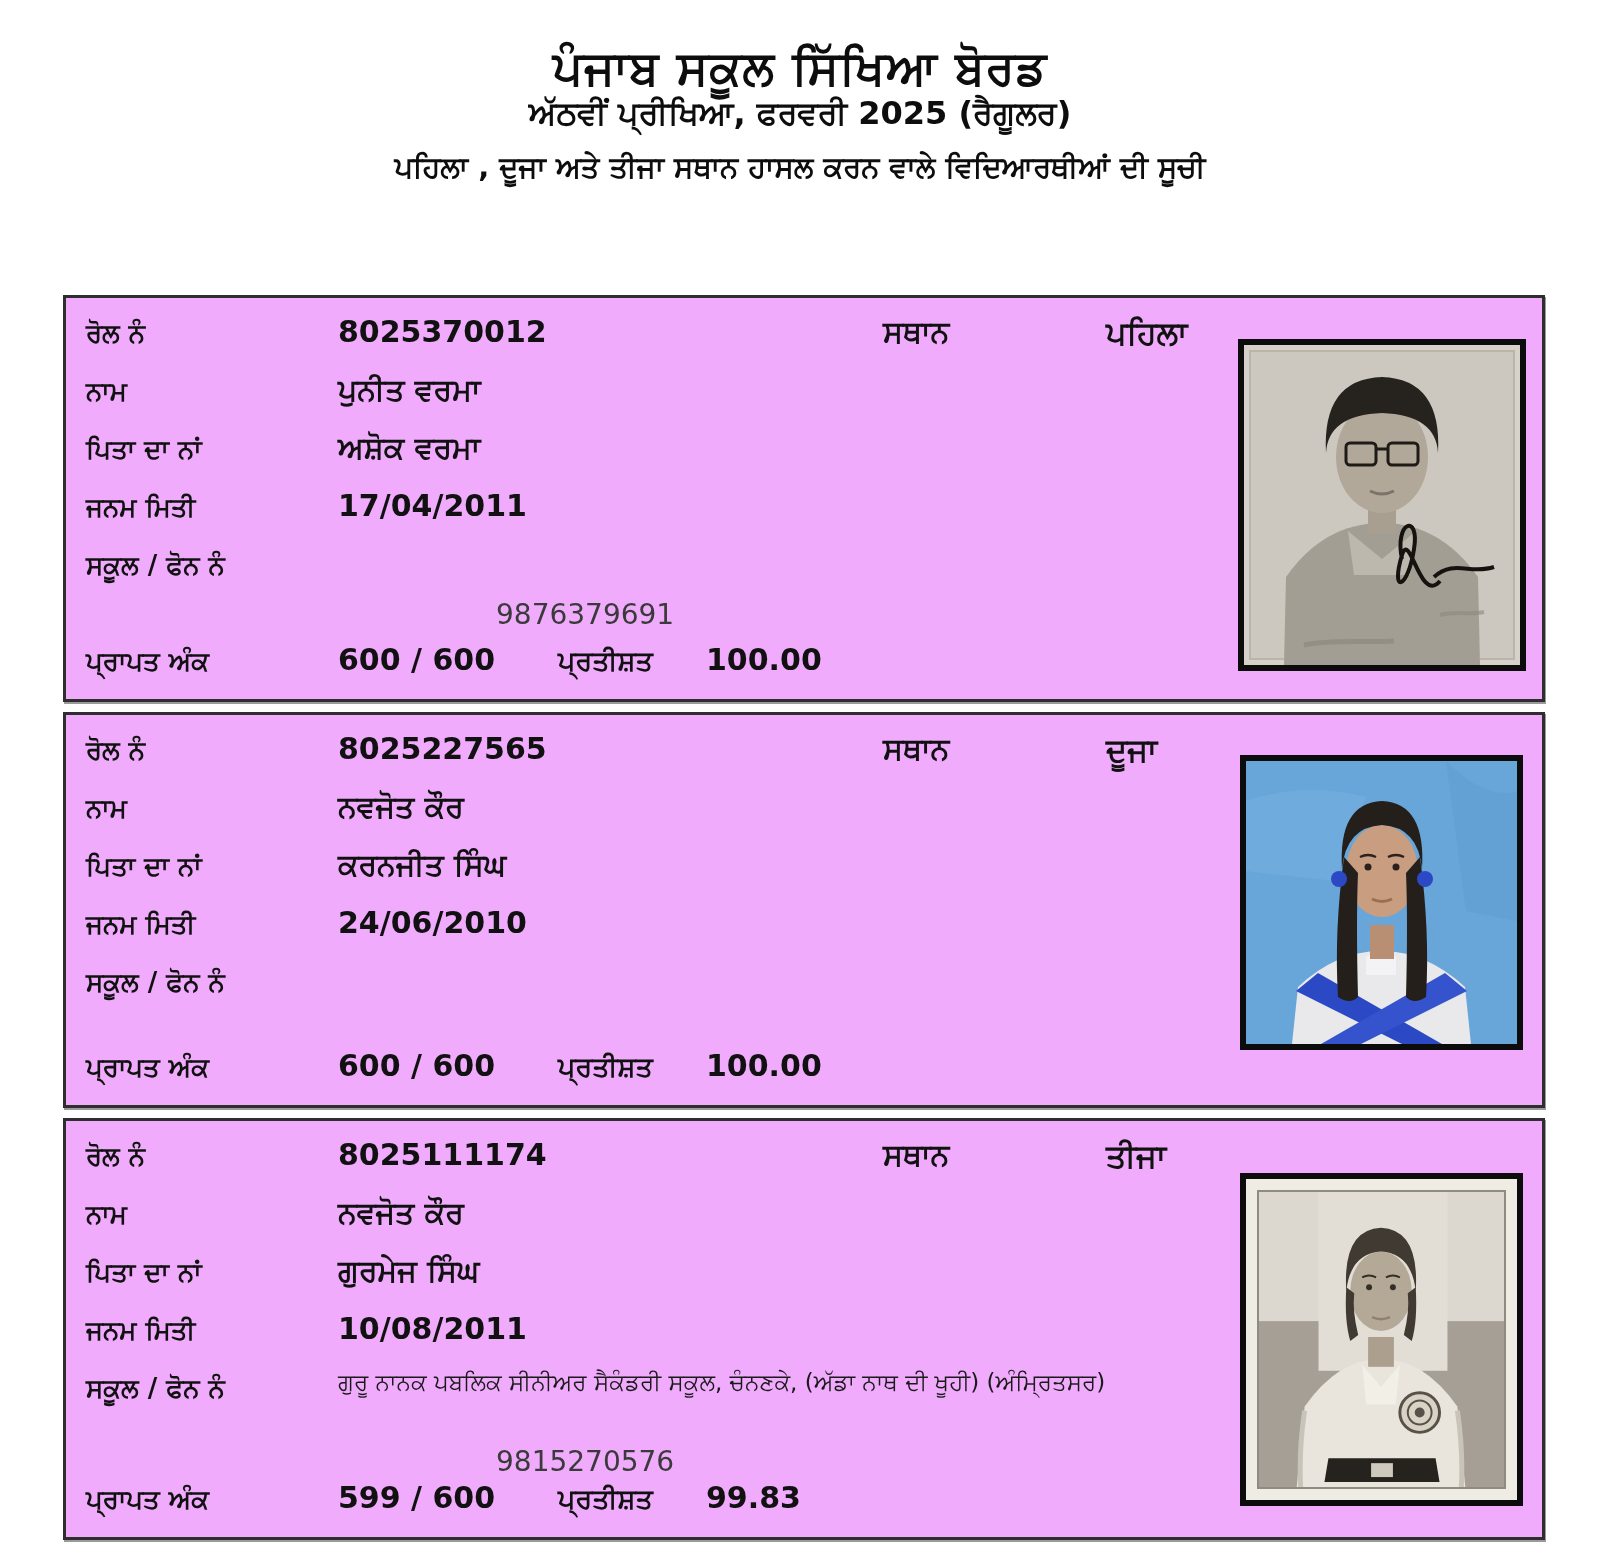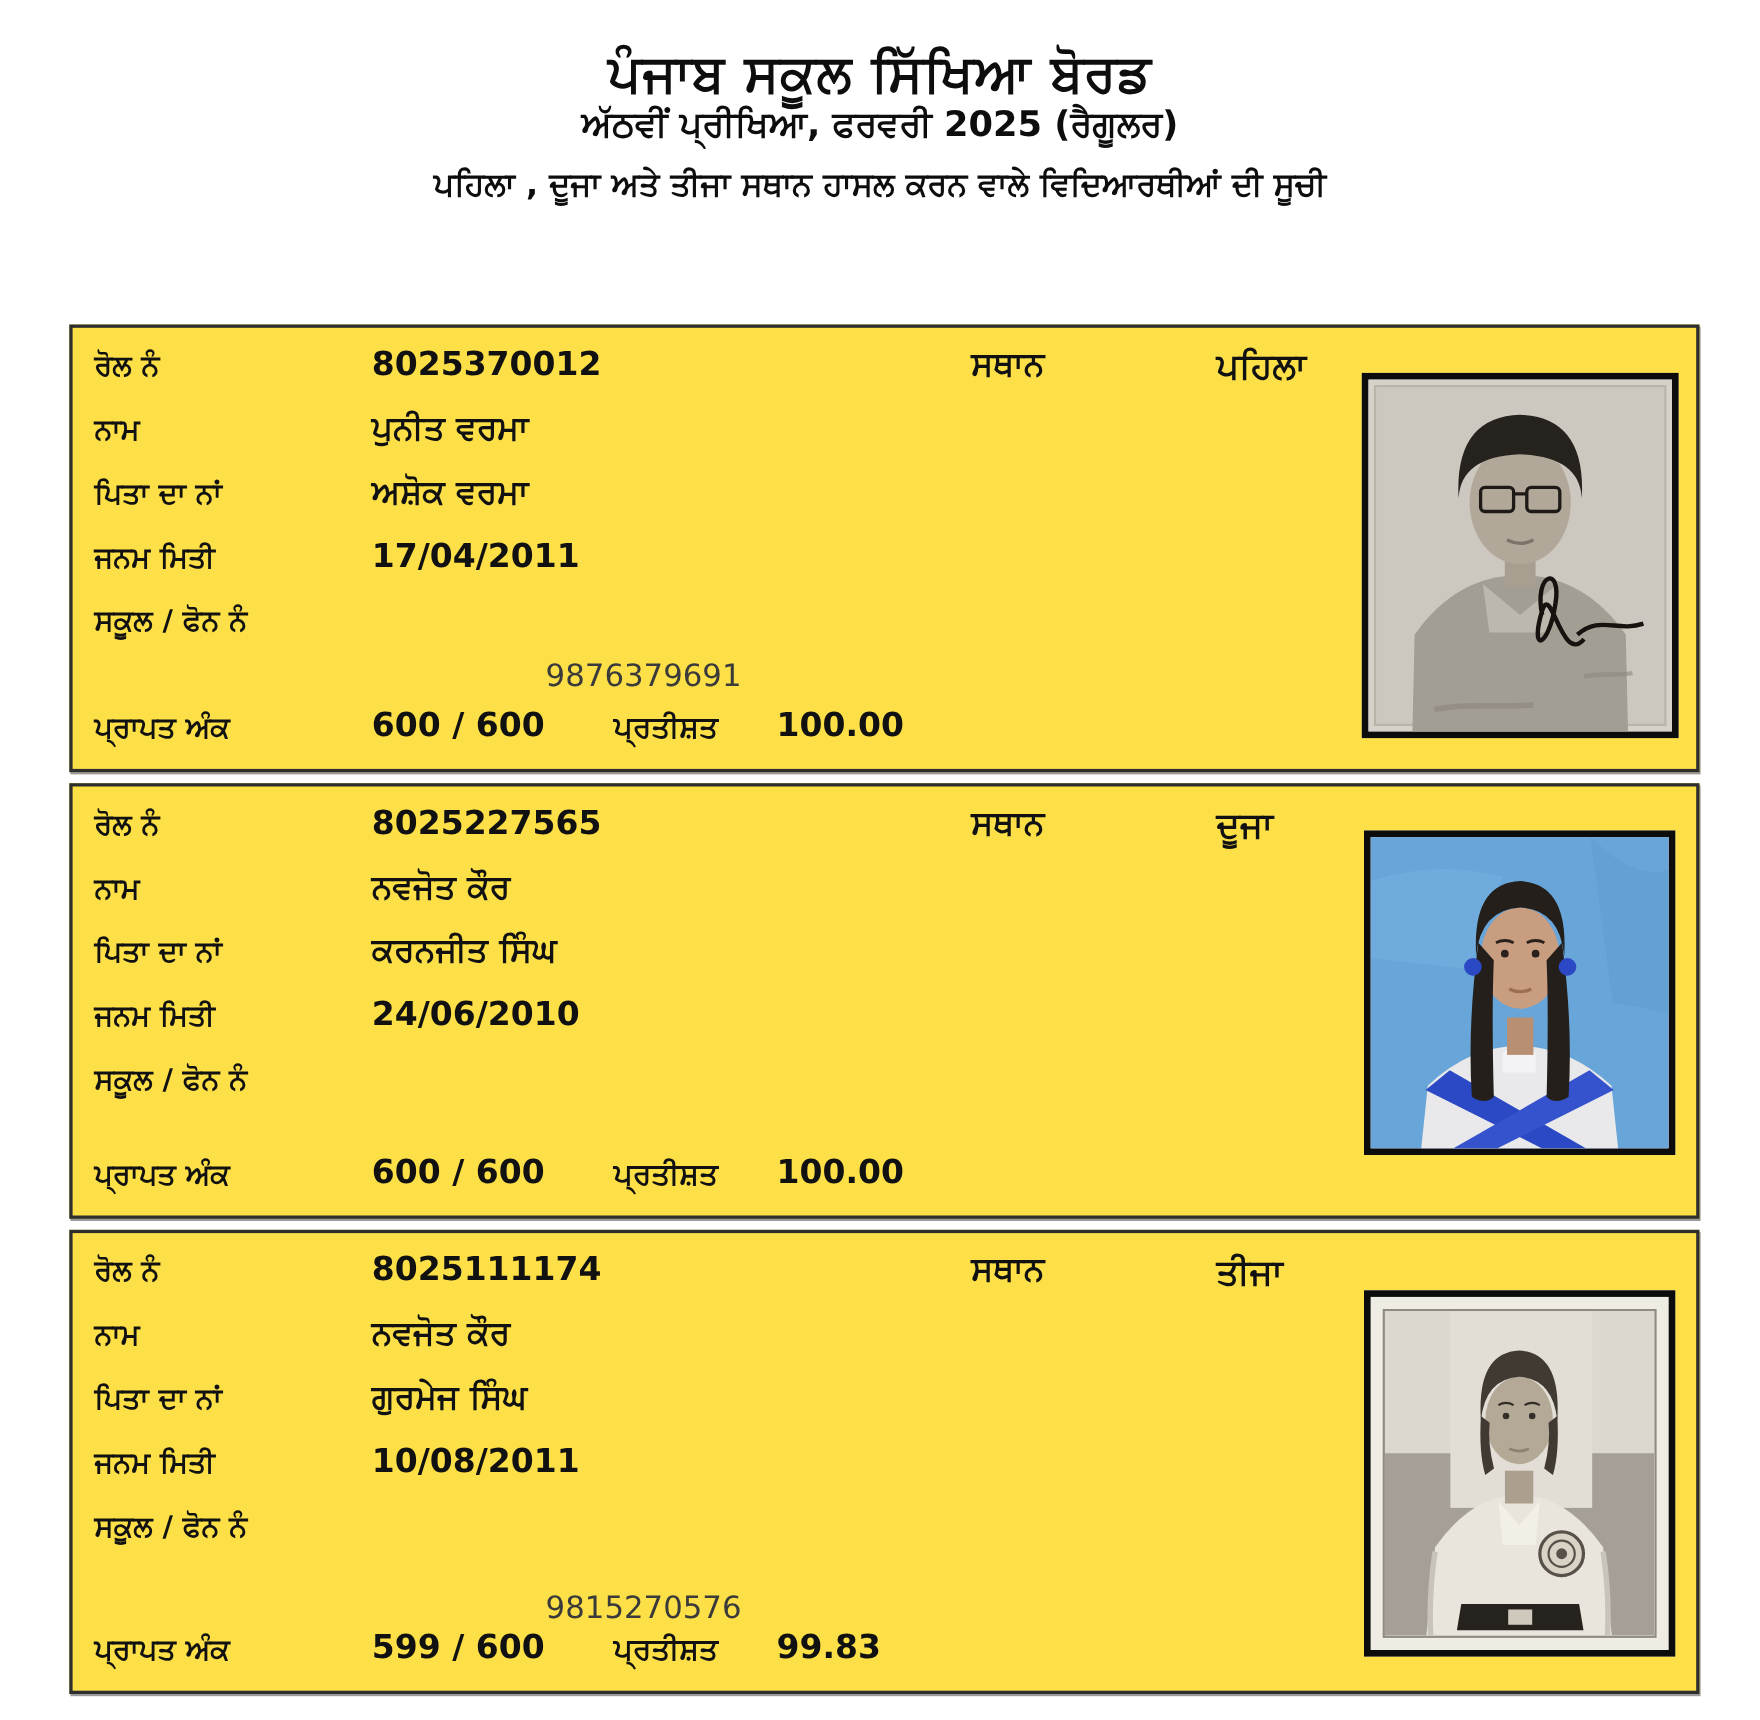--- a/index.html
+++ b/index.html
@@ -8,21 +8,21 @@
     font-family:"DejaVu Sans","Liberation Sans",sans-serif; color:#111;
     overflow:hidden;
   }
   .hline { position:absolute; left:0; width:1600px; text-align:center; font-weight:bold; color:#0d0d0d; }
   .title { top:12px;  font-size:47px; letter-spacing:1px;margin-top:28px; }
   .sub1  { top:94px;  font-size:32px; }
   .sub2  { top:150px; font-size:29px; }
 
   .card {
     position:absolute; left:63px; width:1482px; box-sizing:border-box;
-    border:3px solid #2e2e2e; background:#fde047;
+    border:3px solid #2e2e2e; background:#f0abfc;
     box-shadow:1px 2px 0 #9a9a9a;
   }
   .card1 { top:295px;  height:407px; }
   .card2 { top:712px;  height:396px; }
   .card3 { top:1118px; height:422px; }
 
   .lbl { position:absolute; left:20px;  font-weight:bold; font-size:26px; white-space:nowrap; }
   .val { position:absolute; left:272px; font-weight:bold; font-size:30px; white-space:nowrap; }
   .r-roll   { top:16px; }
   .r-name   { top:74px; }
@@ -163,20 +163,21 @@
   <span class="lbl r-name">ਨਾਮ</span>
   <span class="val r-name">ਨਵਜੋਤ ਕੌਰ</span>
 
   <span class="lbl r-father">ਪਿਤਾ  ਦਾ ਨਾਂ</span>
   <span class="val r-father">ਗੁਰਮੇਜ ਸਿੰਘ</span>
 
   <span class="lbl r-dob">ਜਨਮ ਮਿਤੀ</span>
   <span class="val r-dob">10/08/2011</span>
 
   <span class="lbl r-school">ਸਕੂਲ / ਫੋਨ ਨੰ</span>
+  <span class="school-val r-school">ਗੁਰੂ ਨਾਨਕ ਪਬਲਿਕ ਸੀਨੀਅਰ ਸੈਕੰਡਰੀ ਸਕੂਲ, ਚੰਨਣਕੇ, (ਅੱਡਾ ਨਾਥ ਦੀ ਖੂਹੀ) (ਅੰਮ੍ਰਿਤਸਰ)</span>
   <span class="phone-val" style="top:324px;">9815270576</span>
 
   <span class="lbl r-marks">ਪ੍ਰਾਪਤ ਅੰਕ</span>
   <span class="marks-val r-marks">599 / 600</span>
   <span class="pct-lbl r-marks">ਪ੍ਰਤੀਸ਼ਤ</span>
   <span class="pct-val r-marks">99.83</span>
 
   <div class="photo-frame pf3">
     <div class="pf3-inner">
       <svg viewBox="0 0 247 297" preserveAspectRatio="none">

